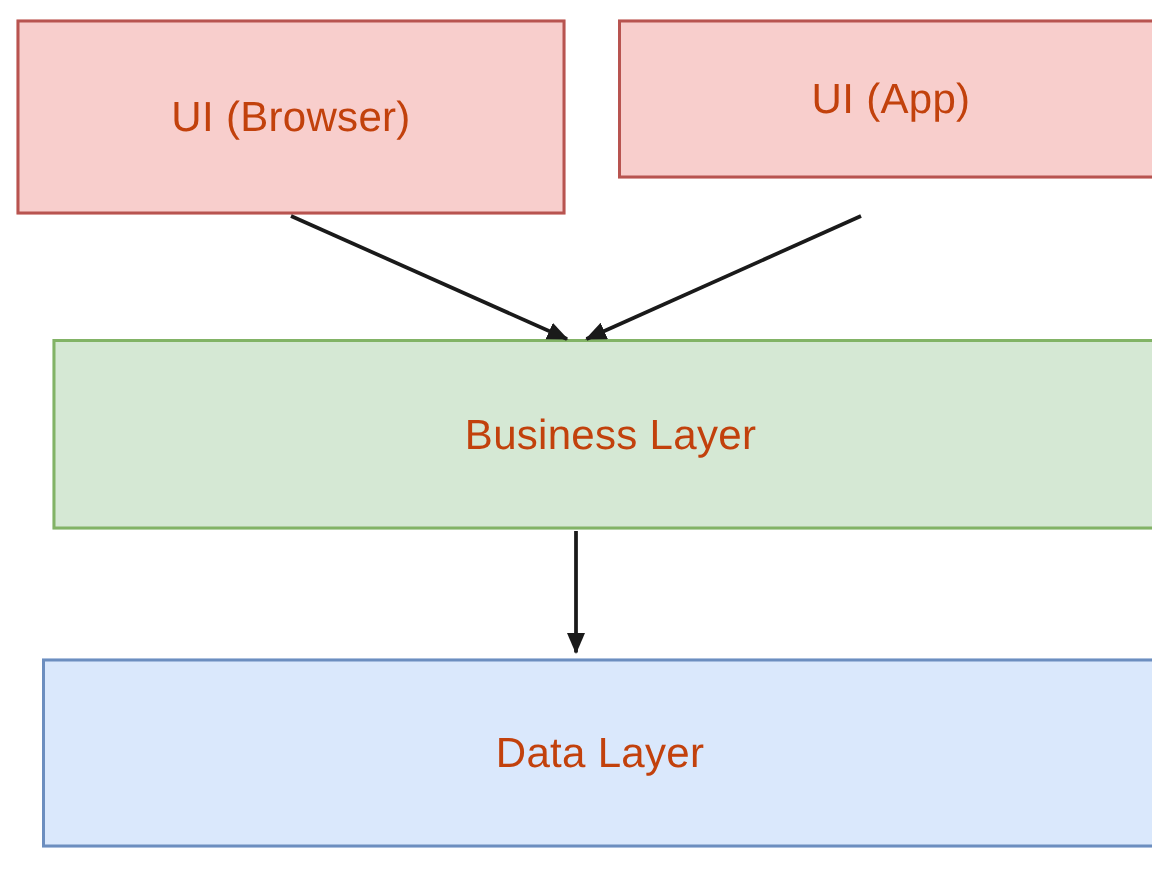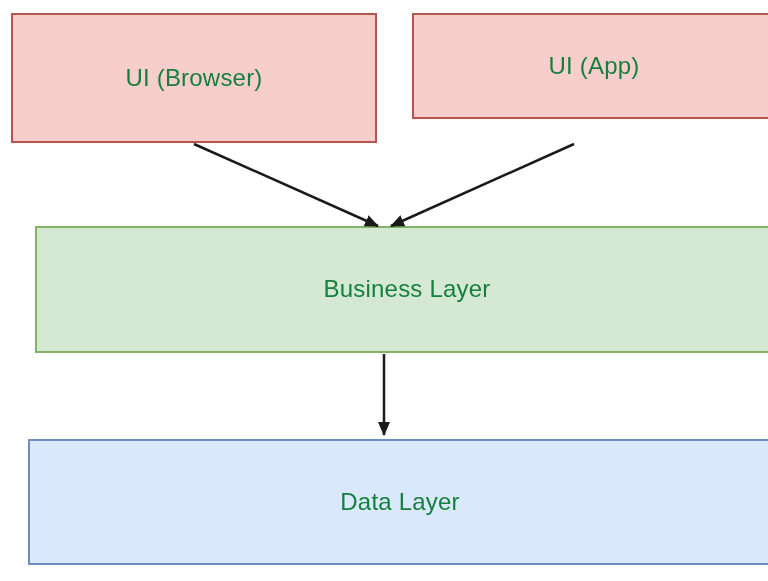--- a/index.html
+++ b/index.html
@@ -17,23 +17,23 @@
   }
   .node {
     position: absolute;
     box-sizing: border-box;
     display: flex;
     align-items: center;
     justify-content: center;
     text-align: center;
   }
   .node .label {
-    font-size: 24px;
+    font-size: 28px;
     font-weight: 400;
-    color: #15803d;
+    color: #c2410c;
     letter-spacing: 0.2px;
     line-height: 1.2;
   }
   .node-ui-browser {
     left: 11px; top: 13px; width: 366px; height: 130px;
     background: #f8cecc;
     border: 2.5px solid #b85450;
   }
   .node-ui-app {
     left: 412px; top: 13px; width: 364px; height: 106px;

